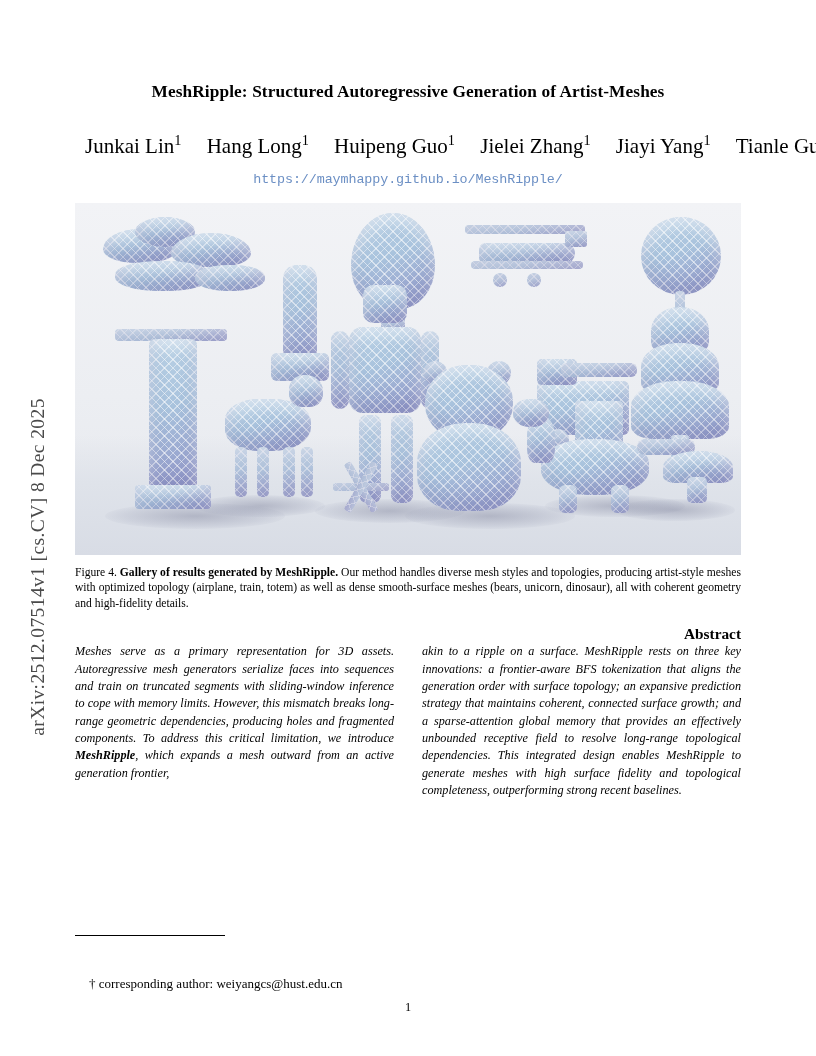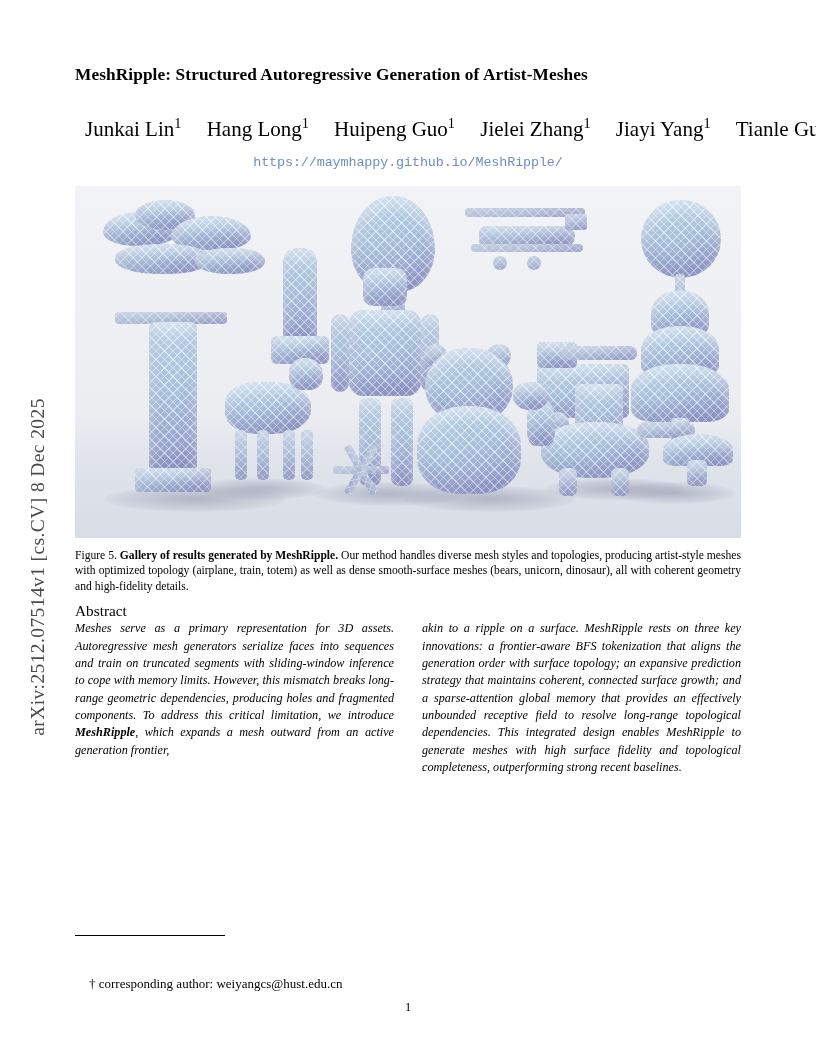--- a/index.html
+++ b/index.html
@@ -41,23 +41,23 @@
   
   .content {
     position: absolute;
     left: 75px;
     top: 0;
     width: 666px;
     height: 1056px;
   }
 
   .title {
-    margin: 0;
+    margin: 17px;
     padding-top: 64px;
-    text-align: left;
+    text-align: center;
     font-size: 17.3px;
     font-weight: bold;
     letter-spacing: 0.1px;
     line-height: 1.3;
   }
 
   .authors {
     margin-top: 27px;
     text-align: center;
     font-size: 21px;
@@ -130,24 +130,24 @@
     margin-top: 10px;
     width: 666px;
     font-size: 11.6px;
     line-height: 1.33;
     text-align: justify;
   }
   .caption b { font-weight: bold; }
 
   
   .abstract-head {
-    margin-top: 8px;
-    text-align: left;
+    margin-top: 14px;
+    text-align: right;
     font-size: 15.3px;
-    font-weight: normal;
+    font-weight: bold;
   }
   .cols {
     display: flex;
     gap: 28px;
     width: 666px;
   }
   .col {
     width: 319px;
     font-size: 12.2px;
     line-height: 1.42;
@@ -285,21 +285,21 @@
 
       <div class="mesh" style="left:588px;top:248px;width:70px;height:32px;border-radius:50% 50% 20% 20%;"></div>
       <div class="mesh" style="left:612px;top:274px;width:20px;height:26px;border-radius:5px;"></div>
 
       <div class="mesh" style="left:258px;top:280px;width:56px;height:8px;border-radius:3px;transform:rotate(0deg);"></div>
       <div class="mesh" style="left:258px;top:280px;width:56px;height:8px;border-radius:3px;transform:rotate(60deg);"></div>
       <div class="mesh" style="left:258px;top:280px;width:56px;height:8px;border-radius:3px;transform:rotate(120deg);"></div>
     </div>
 
     <div class="caption">
-      <span>Figure 5.</span>
+      <span>Figure 4.</span>
       <b>Gallery of results generated by MeshRipple.</b>
       <span>Our method handles diverse mesh styles and topologies, producing artist-style meshes with optimized topology (airplane, train, totem) as well as dense smooth-surface meshes (bears, unicorn, dinosaur), all with coherent geometry and high-fidelity details.</span>
     </div>
 
     <div class="abstract-head">Abstract</div>
 
     <div class="cols">
       <div class="col">
         <p><span>Meshes serve as a primary representation for 3D assets. Autoregressive mesh generators serialize faces into sequences and train on truncated segments with sliding-window inference to cope with memory limits. However, this mismatch breaks long-range geometric dependencies, producing holes and fragmented components. To address this critical limitation, we introduce </span><b>MeshRipple</b><span>, which expands a mesh outward from an active generation frontier,</span></p>
       </div>

